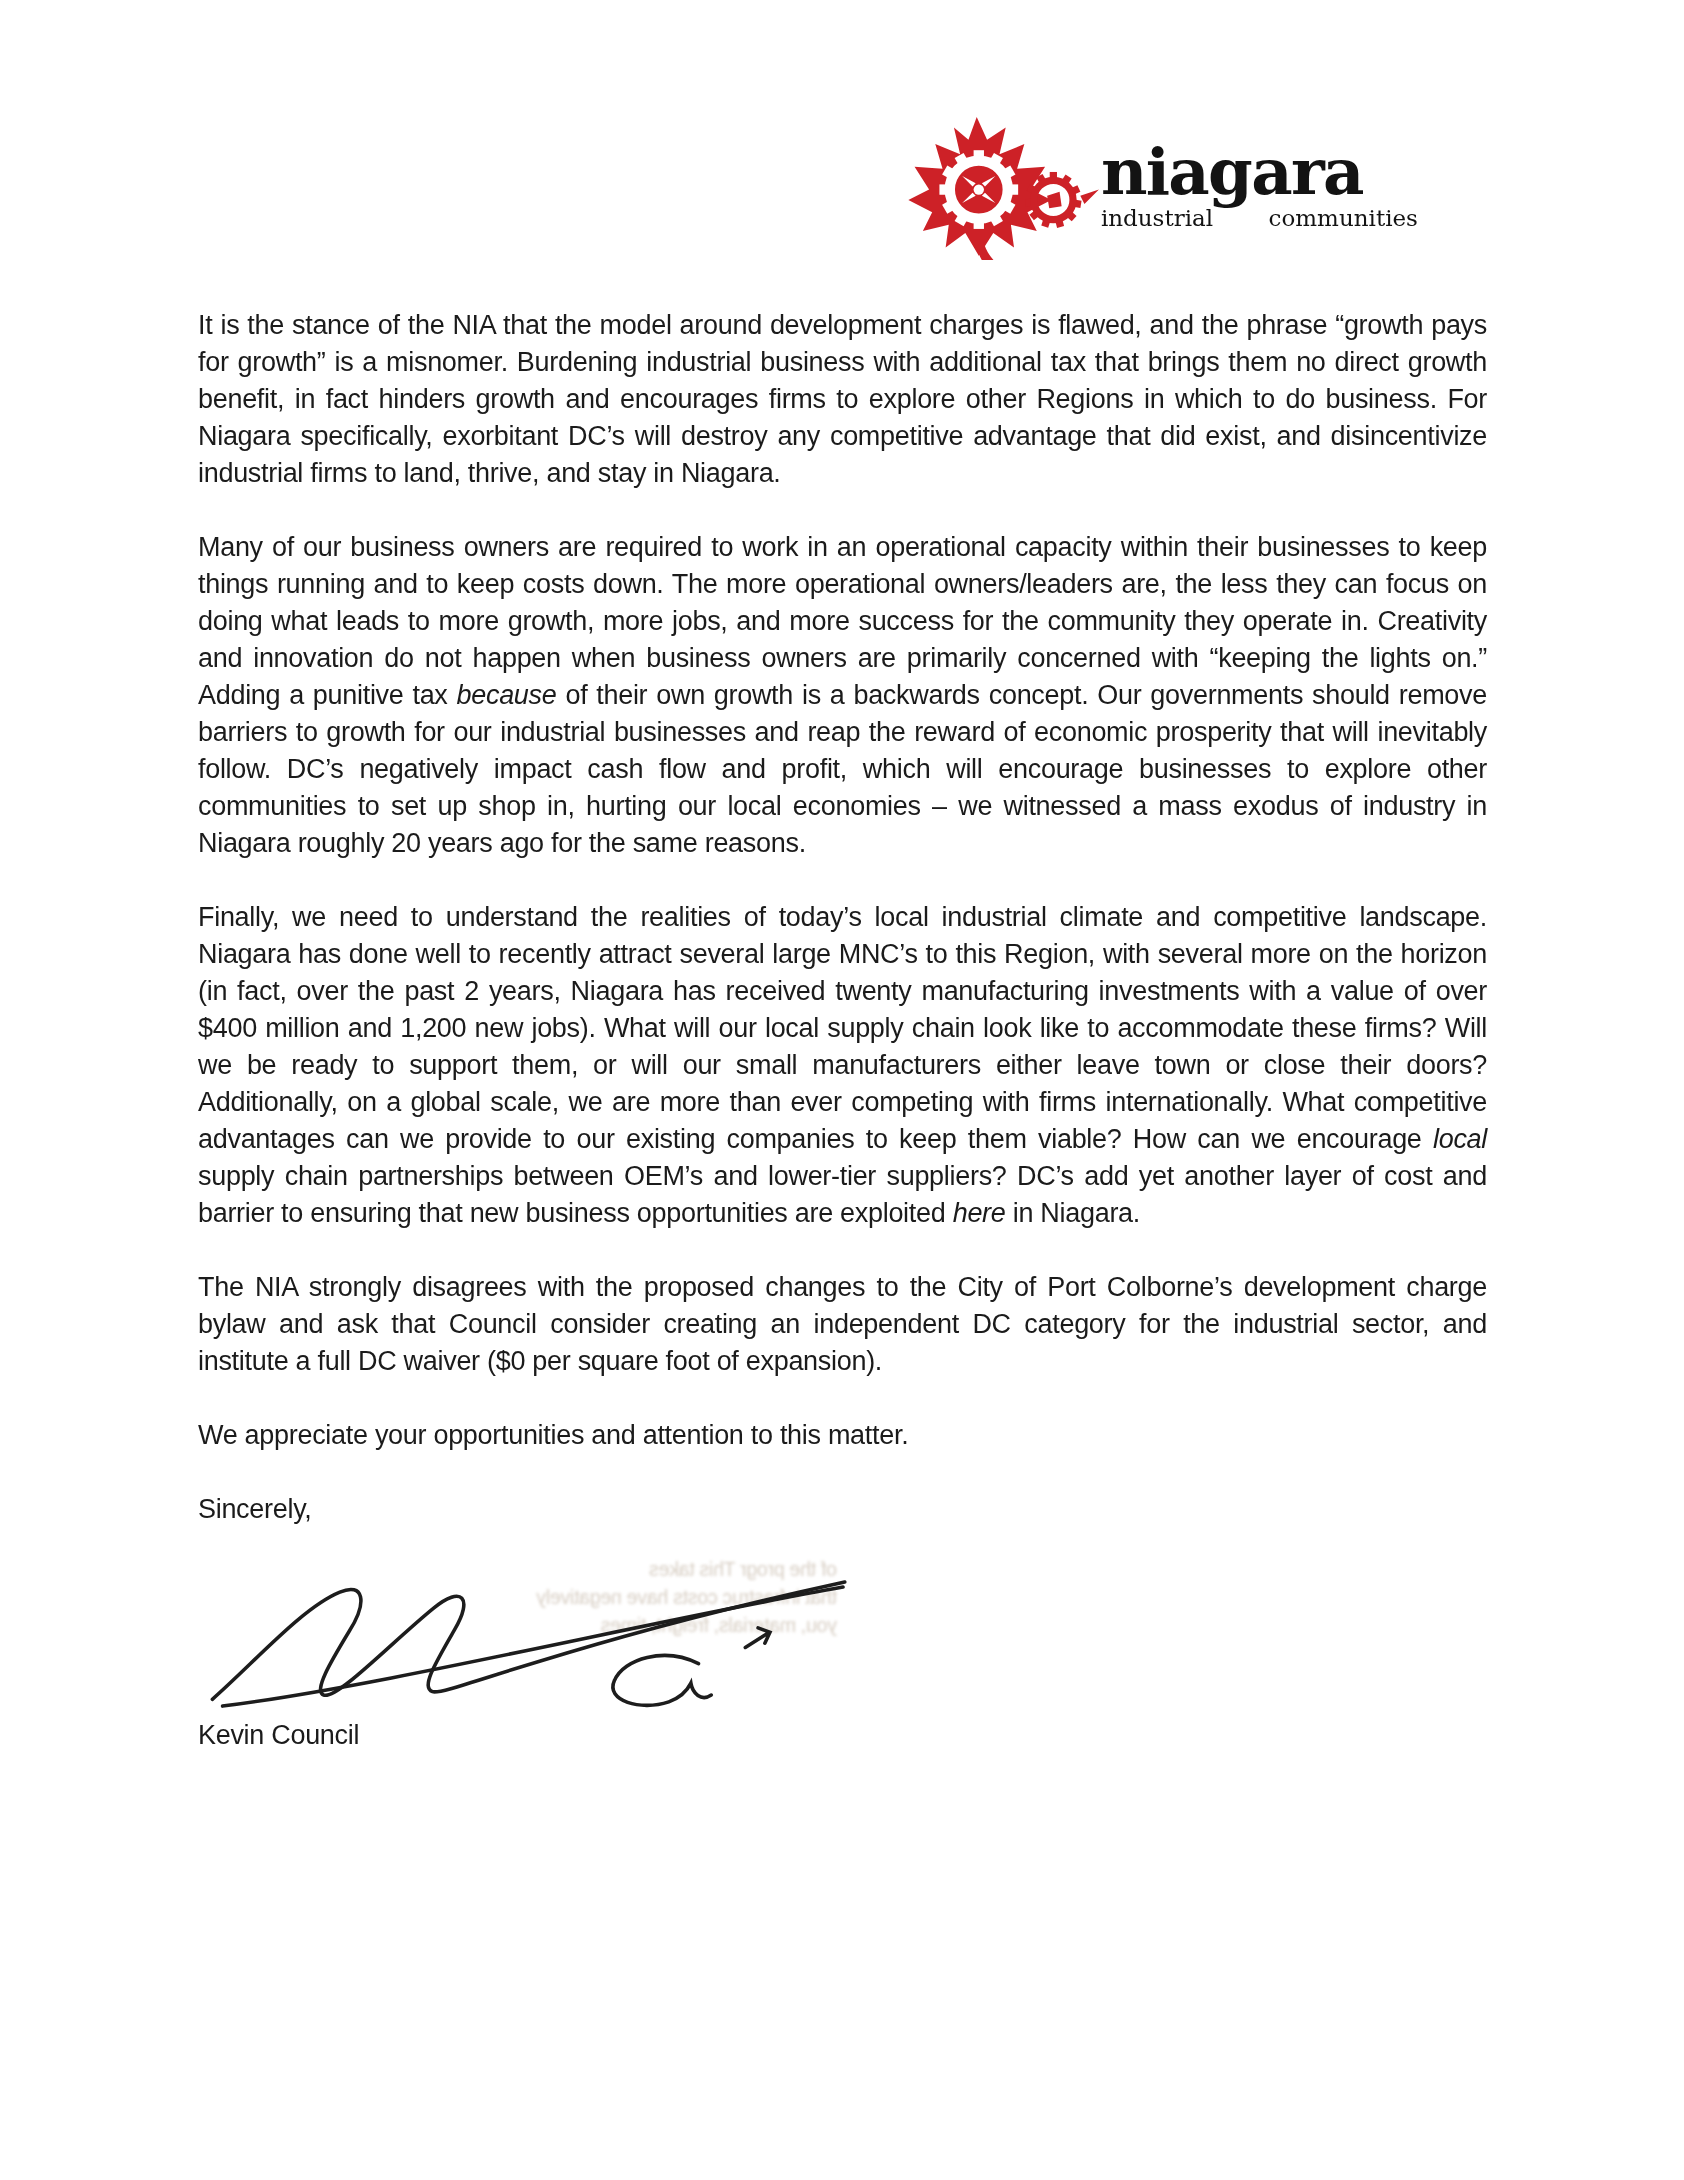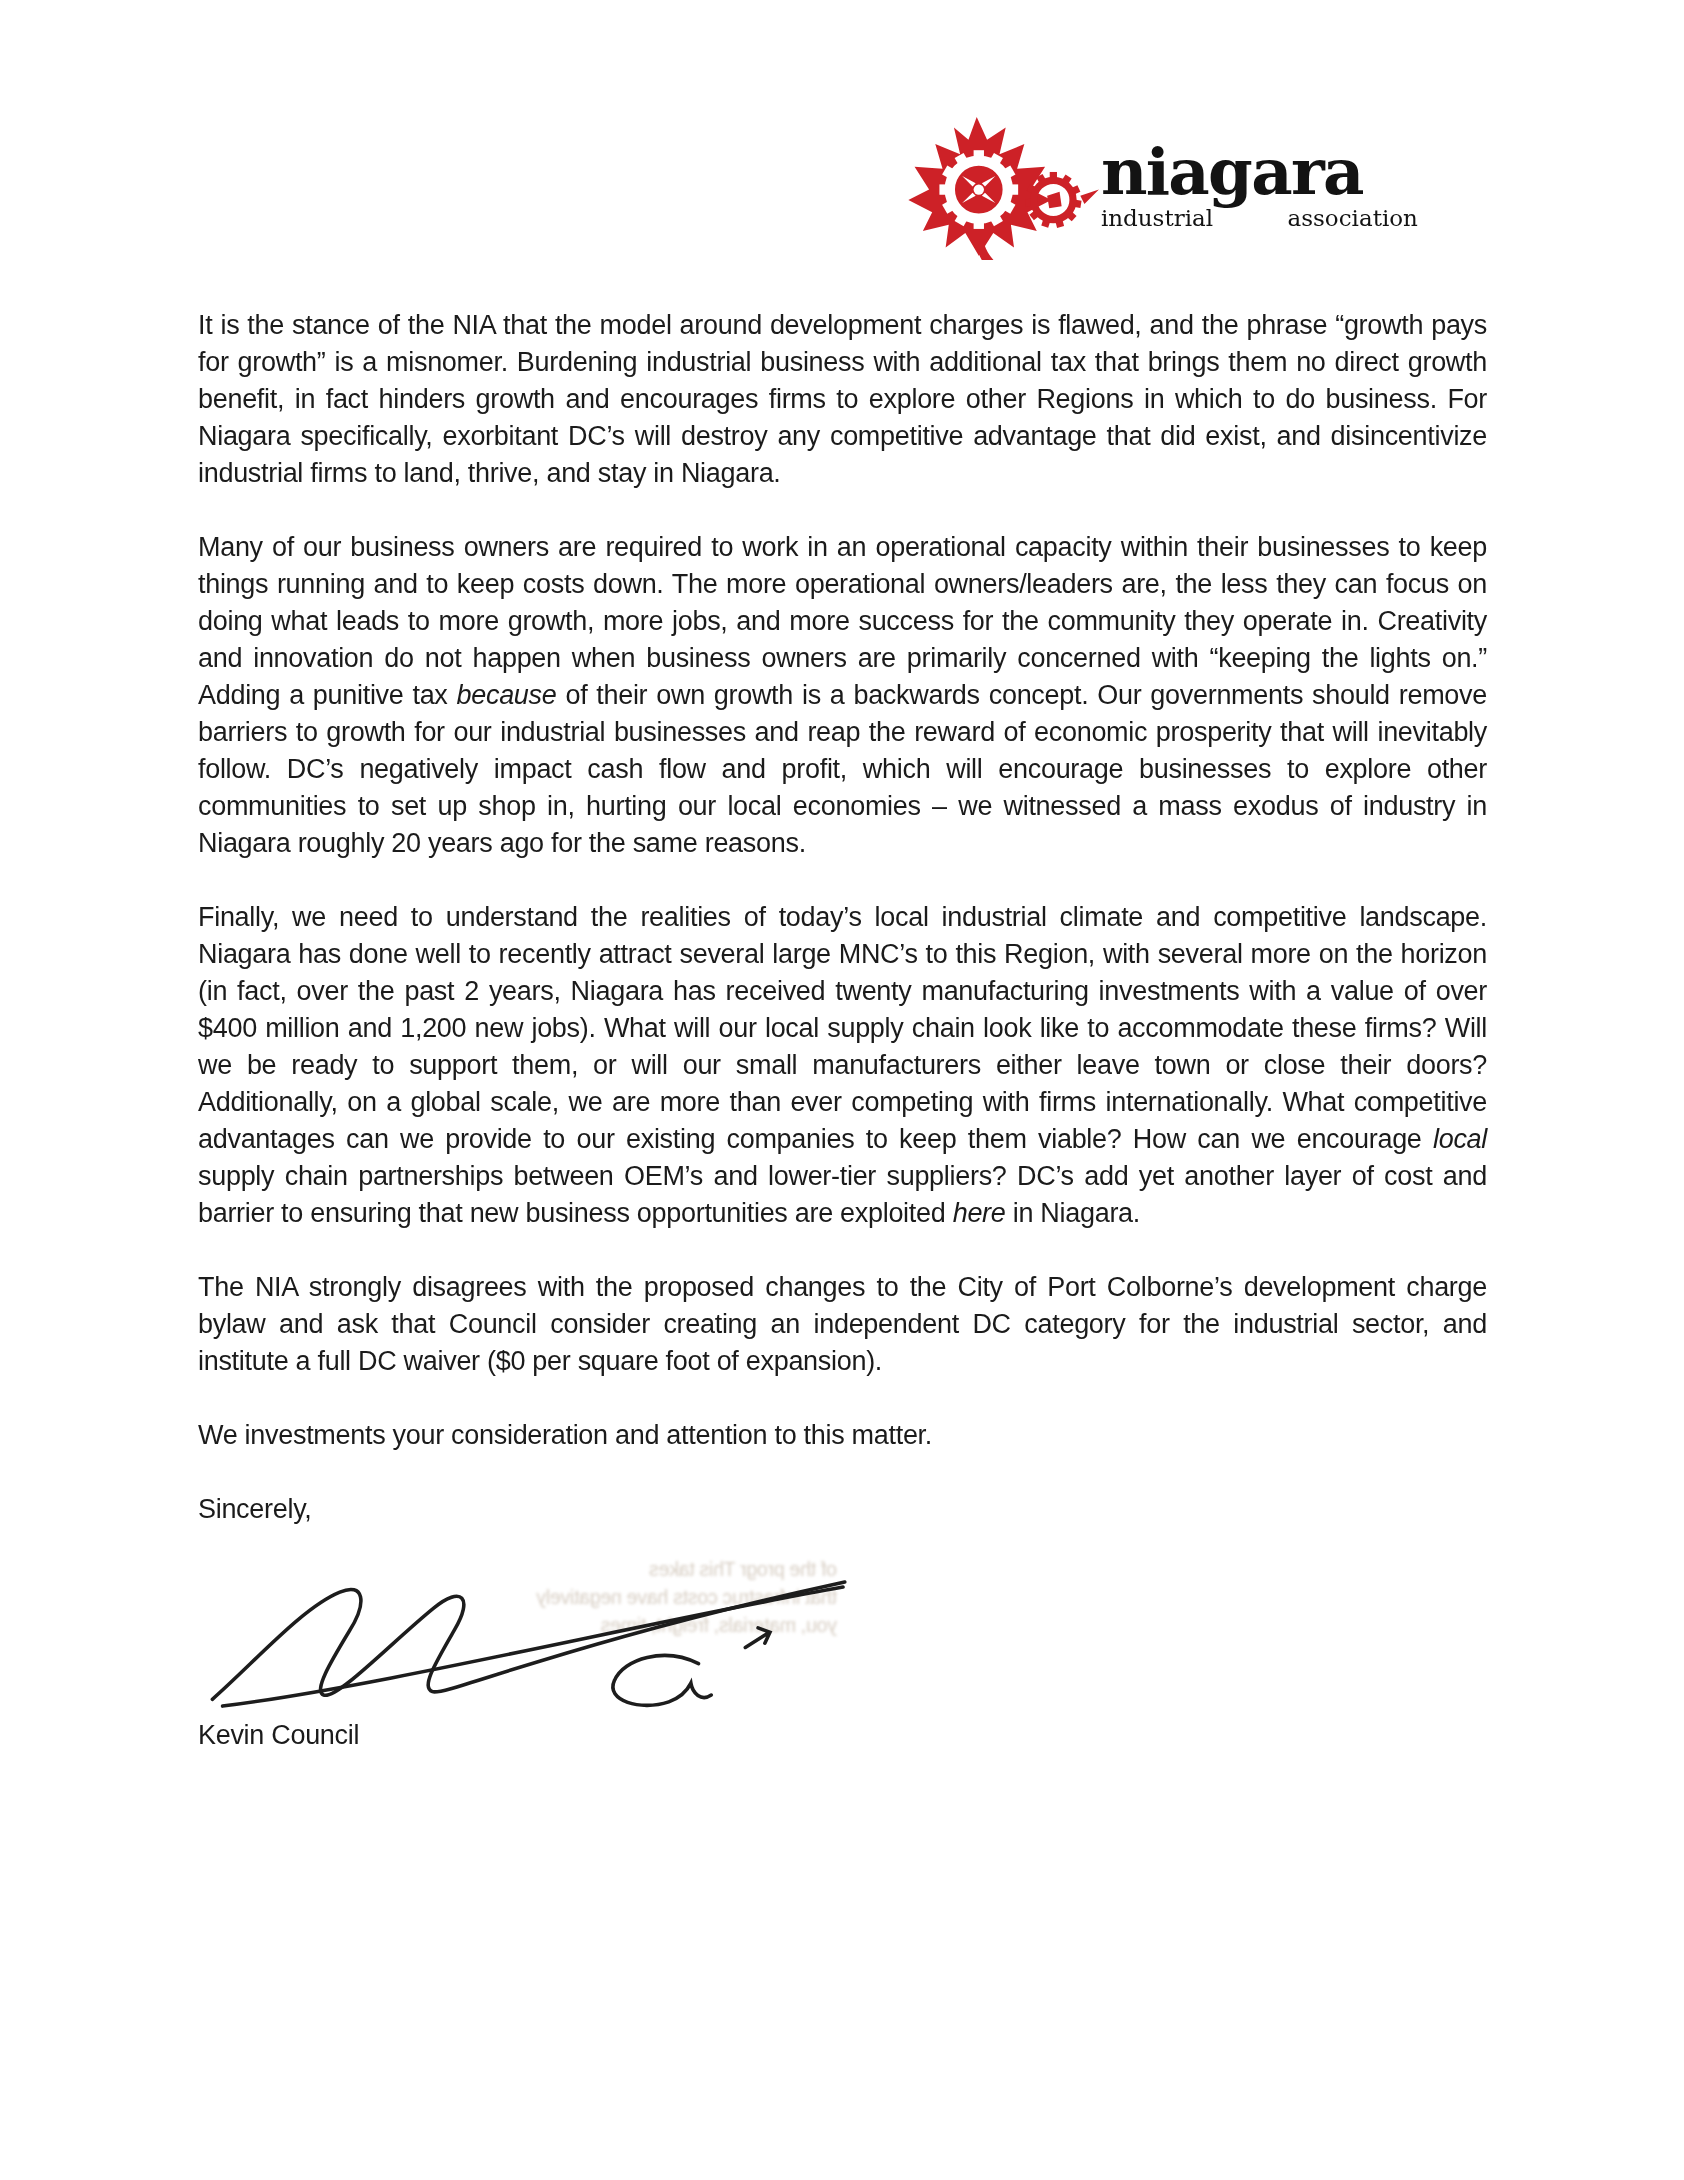--- a/index.html
+++ b/index.html
@@ -110,35 +110,35 @@
           <path d="M-3,-6 L-16,-13 L-6,-3 Z M3,-6 L16,-13 L6,-3 Z M-3,6 L-16,13 L-6,3 Z M3,6 L16,13 L6,3 Z"></path>
         </g>
       </g>
 
       <path d="M178,78 L196,72 L182,86 Z" fill="#cd2127"></path>
     </svg>
     <div class="logo-text">
       <div class="brand-word">niagara</div>
       <div class="brand-sub">
         <span>industrial</span>
-        <span>association</span>
+        <span>communities</span>
       </div>
     </div>
   </div>
 
   <div class="letter">
 
     <div id="para-host">
         <p class="para"><span>It is the stance of the NIA that the model around development charges is flawed, and the phrase “growth pays for growth” is a misnomer. Burdening industrial business with additional tax that brings them no direct growth benefit, in fact hinders growth and encourages firms to explore other Regions in which to do business. For Niagara specifically, exorbitant DC’s will destroy any competitive advantage that did exist, and disincentivize industrial firms to land, thrive, and stay in Niagara.</span></p>
         <p class="para"><span>Many of our business owners are required to work in an operational capacity within their businesses to keep things running and to keep costs down. The more operational owners/leaders are, the less they can focus on doing what leads to more growth, more jobs, and more success for the community they operate in. Creativity and innovation do not happen when business owners are primarily concerned with “keeping the lights on.”  Adding a punitive tax </span><span class="i">because</span><span> of their own growth is a backwards concept. Our governments should remove barriers to growth for our industrial businesses and reap the reward of economic prosperity that will inevitably follow. DC’s negatively impact cash flow and profit, which will encourage businesses to explore other communities to set up shop in, hurting our local economies – we witnessed a mass exodus of industry in Niagara roughly 20 years ago for the same reasons.</span></p>
         <p class="para"><span>Finally, we need to understand the realities of today’s local industrial climate and competitive landscape. Niagara has done well to recently attract several large MNC’s to this Region, with several more on the horizon (in fact, over the past 2 years, Niagara has received twenty manufacturing investments with a value of over $400 million and 1,200 new jobs). What will our local supply chain look like to accommodate these firms? Will we be ready to support them, or will our small manufacturers either leave town or close their doors? Additionally, on a global scale, we are more than ever competing with firms internationally. What competitive advantages can we provide to our existing companies to keep them viable? How can we encourage </span><span class="bi">local</span><span> supply chain partnerships between OEM’s and lower-tier suppliers? DC’s add yet another layer of cost and barrier to ensuring that new business opportunities are exploited </span><span class="bi">here</span><span> in Niagara.</span></p>
         <p class="para"><span>The NIA strongly disagrees with the proposed changes to the City of Port Colborne’s development charge bylaw and ask that Council consider creating an independent DC category for the industrial sector, and institute a full DC waiver ($0 per square foot of expansion).</span></p>
       </div>
 
-    <div class="line">We investments your consideration and attention to this matter.</div>
+    <div class="line">We appreciate your opportunities and attention to this matter.</div>
 
     <div class="line">Sincerely,</div>
 
     <div class="sig-wrap">
       <div class="ghost" id="ghost-host">
           <div>of the progr     This takes</div>
           <div>that infrastruc costs have negatively</div>
           <div>you, materials, freight, times</div>
         </div>
       <svg class="sig-svg" width="673" height="153" viewBox="0 0 790 180">

